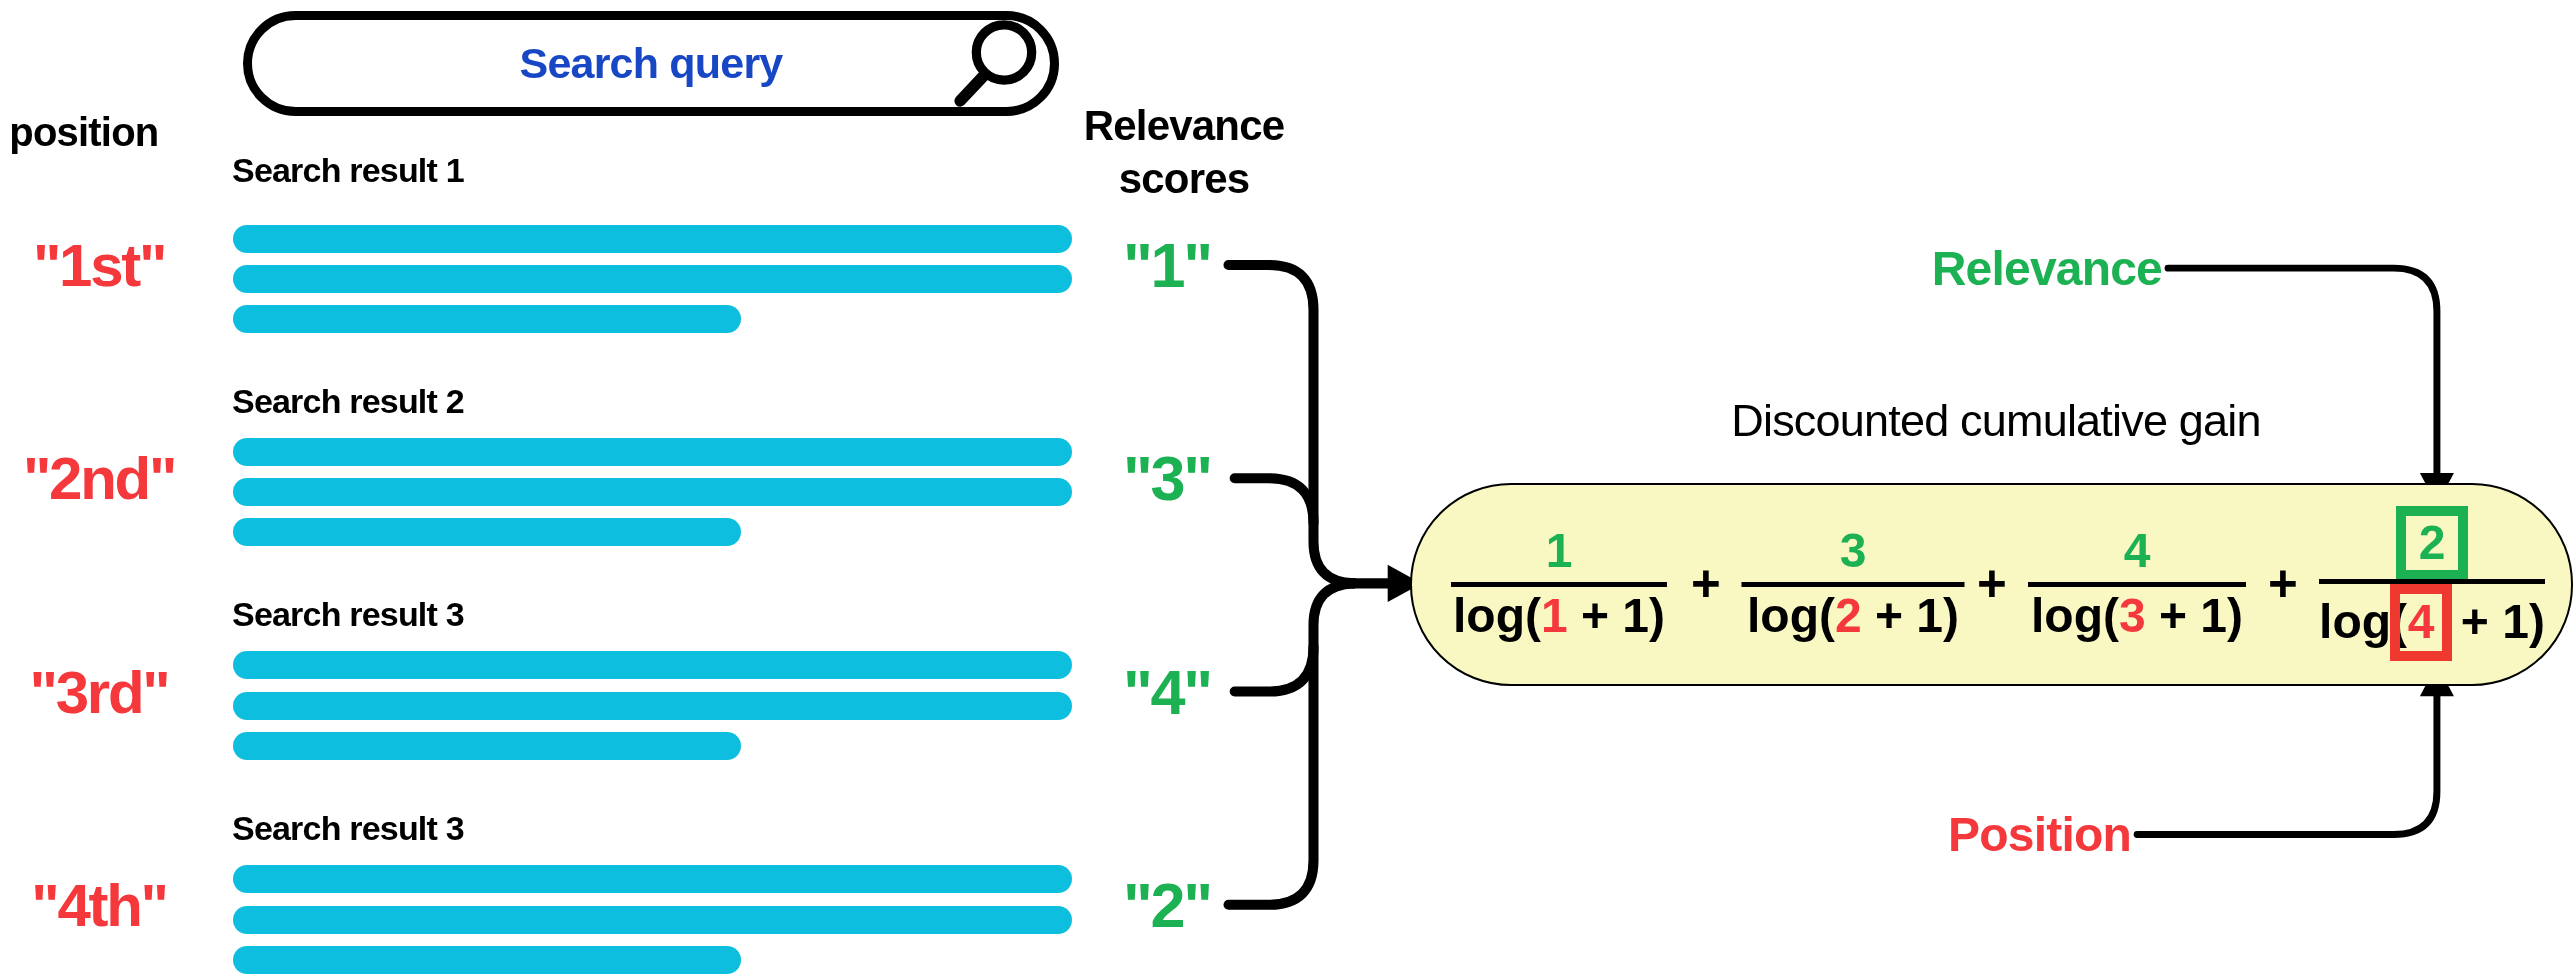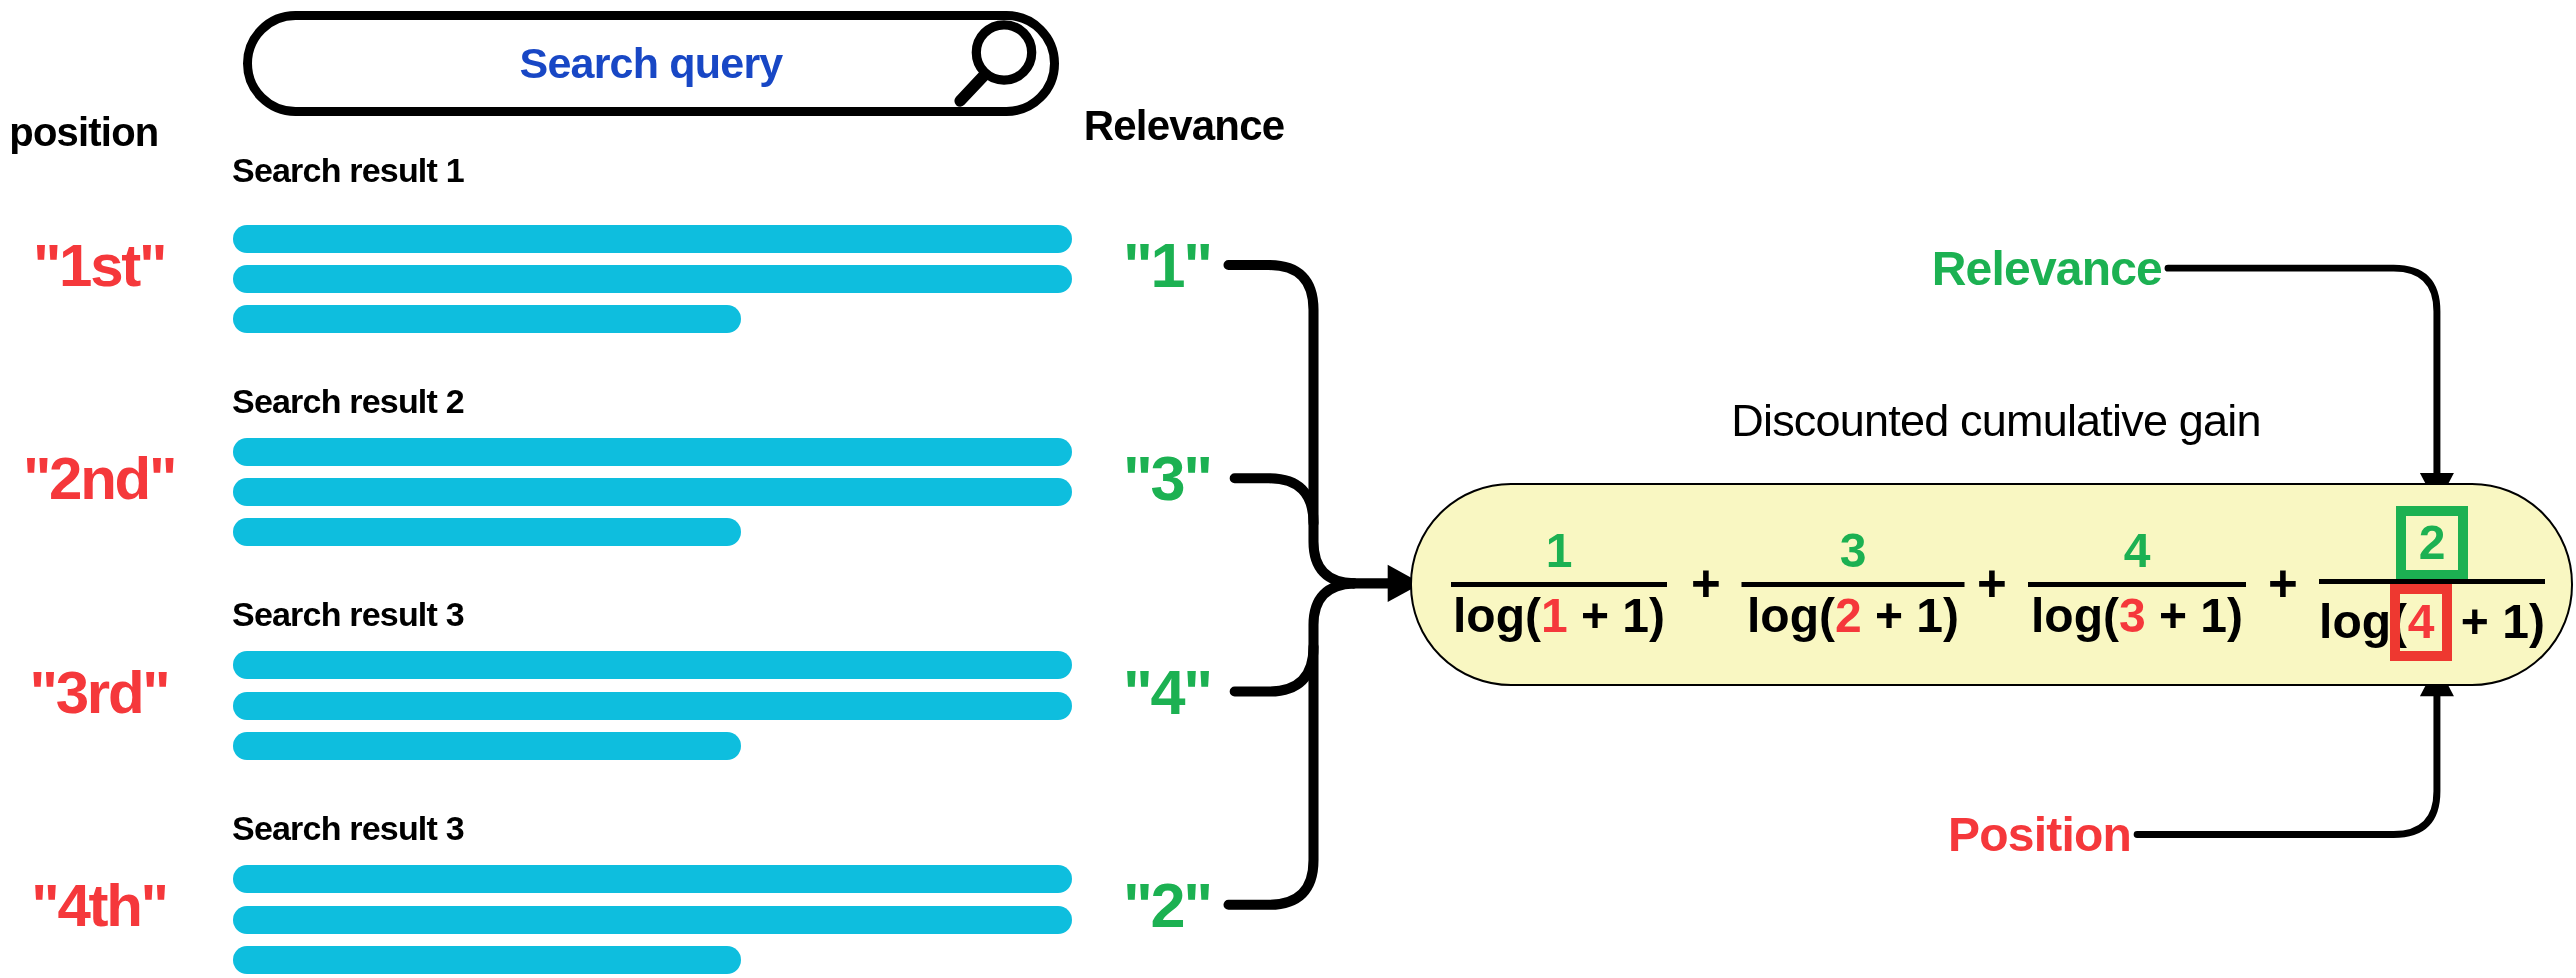--- a/index.html
+++ b/index.html
@@ -90,20 +90,21 @@
   .overlay{position:absolute;left:0;top:0;width:2576px;height:979px;pointer-events:none;}
 </style>
 </head>
 <body>
 
 <div class="canvas">
 
   <div class="abs pos-header">position</div>
   <div class="abs rel-header">
     <div>Relevance</div>
+    <div>scores</div>
   </div>
 
   <div class="abs search-bar"></div>
   <div class="abs search-query">Search query</div>
   <svg class="abs" style="left:950px;top:14px;" width="108" height="100" viewBox="0 0 140 130">
     <circle cx="70" cy="50" r="36" fill="none" stroke="#000" stroke-width="12"></circle>
     <line x1="44" y1="80" x2="13" y2="113" stroke="#000" stroke-width="15" stroke-linecap="round"></line>
   </svg>
 
   <div class="abs pos-label" style="top:265px;">"1st"</div>

